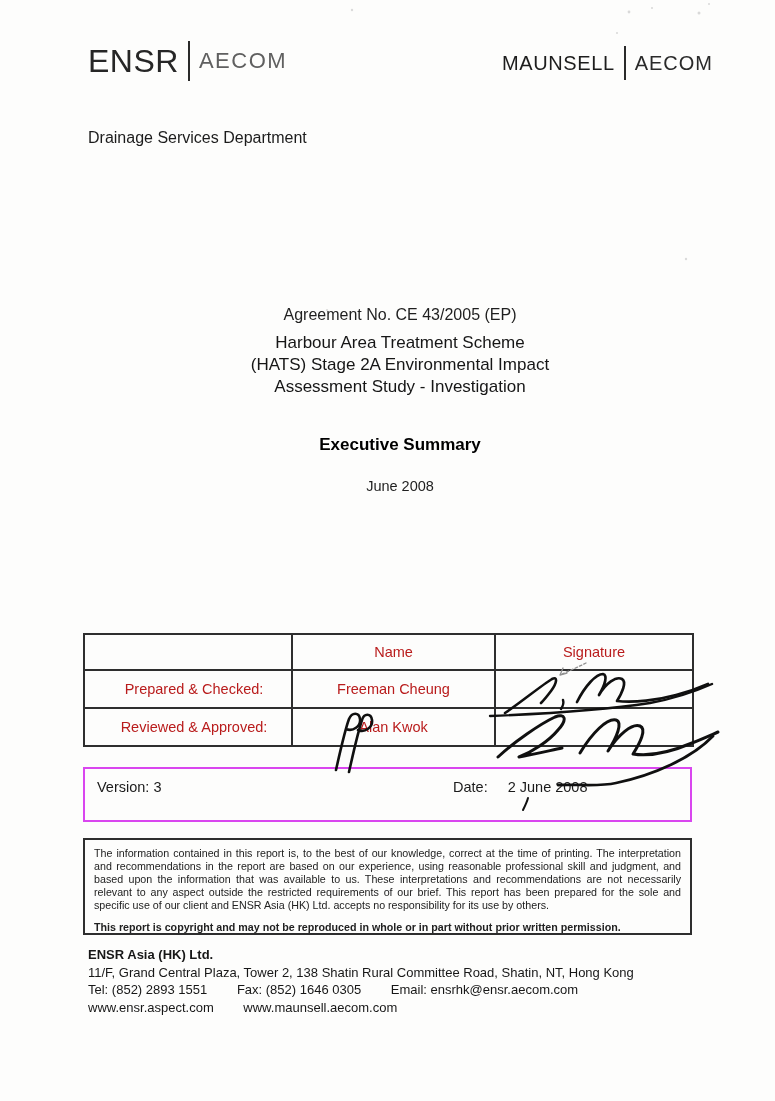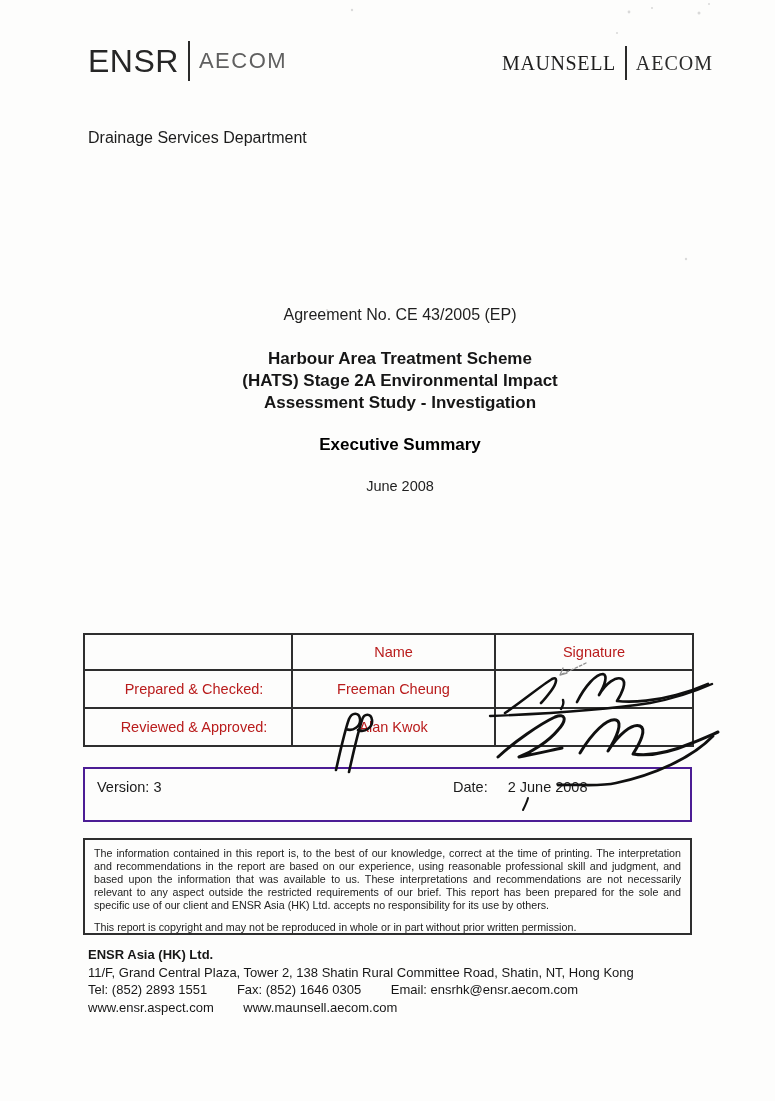--- a/index.html
+++ b/index.html
@@ -6,60 +6,60 @@
   .page{
     position:relative;width:775px;height:1101px;margin:0 auto;
     background:#fdfdfc;overflow:hidden;
     font-family:"Liberation Sans","DejaVu Sans",sans-serif;color:#1f1f1f;
   }
   
   .logo{position:absolute;display:flex;align-items:center;}
   #logo-left{left:88px;top:40px;height:42px;}
   #logo-left .logo-primary{font-size:32px;letter-spacing:.5px;color:#262626;}
   #logo-left .logo-secondary{font-size:22px;letter-spacing:1.5px;color:#606060;}
-  #logo-right{right:62px;top:44px;height:38px;font-family:Liberation Serif, serif;}
+  #logo-right{right:62px;top:44px;height:38px;}
   #logo-right .logo-primary{font-size:20px;letter-spacing:.6px;color:#1d1d1d;}
   #logo-right .logo-secondary{font-size:20px;letter-spacing:1px;color:#2a2a2a;}
   .logo-bar{width:2px;background:#2a2a2a;margin:0 9px;align-self:center;}
   #logo-left .logo-bar{height:40px;}
   #logo-right .logo-bar{height:34px;}
   
   #department{position:absolute;left:88px;top:129px;font-size:16px;color:#1c1c1c;}
   .centered{position:absolute;left:25px;width:750px;text-align:center;}
   #agreement{top:306px;font-size:16px;}
-  #main-title{top:348px;font-size:17px;font-weight:bold;line-height:22px;color:#161616;}
+  #main-title{top:332px;font-size:17px;font-weight:normal;line-height:22px;color:#161616;}
   #exec-summary{top:435px;font-size:17px;font-weight:bold;color:#000000;}
   #doc-date{top:478px;font-size:14.5px;}
   
   #approval-table{
     position:absolute;left:83px;top:633px;width:609px;
     border-collapse:collapse;table-layout:fixed;font-size:14.5px;color:#b91c1c;
   }
   #approval-table td{border:2px solid #2e2e2e;padding:0;vertical-align:middle;background:transparent;}
   #approval-table tr.hdr td{height:34px;text-align:center;}
   #approval-table tr.row td{height:36px;}
   #approval-table td.lbl{padding-left:12px;text-align:center;}
   #approval-table td.ctr{text-align:center;}
   
   #version-box{
     position:absolute;left:83px;top:767px;width:609px;height:55px;
-    border:2px solid #4c1d95;box-sizing:border-box;font-size:14.5px;color:#1b1b1b;
+    border:2px solid #d946ef;box-sizing:border-box;font-size:14.5px;color:#1b1b1b;
   }
   #version-box .ver{position:absolute;left:12px;top:10px;}
   #version-box .date-group{position:absolute;left:368px;top:10px;}
   #version-box .date-val{margin-left:20px;}
   
   #disclaimer-box{
     position:absolute;left:83px;top:838px;width:609px;height:97px;
     border:2px solid #2e2e2e;box-sizing:border-box;
     padding:7px 9px 0 9px;font-size:10.7px;line-height:13.1px;
     text-align:justify;color:#222;
   }
   #disclaimer-box p{margin:0;}
-  #disclaimer-box p + p{margin-top:9px;}
+  #disclaimer-box p + p{margin-top:9px;font-weight:bold;}
   
   #footer{position:absolute;left:88px;top:946px;font-size:13px;line-height:17.5px;color:#171717;}
   #footer .company{font-weight:bold;}
   #footer .contact-line .seg{margin-right:26px;}
   #footer .contact-line .seg:last-child{margin-right:8px;}
   #footer .web-line .seg{margin-right:26px;}
   
   #handwriting{position:absolute;left:0;top:0;width:775px;height:1101px;pointer-events:none;}
   #handwriting path{fill:none;stroke-linecap:round;stroke-linejoin:round;}
   .ink{stroke:#101010;}

